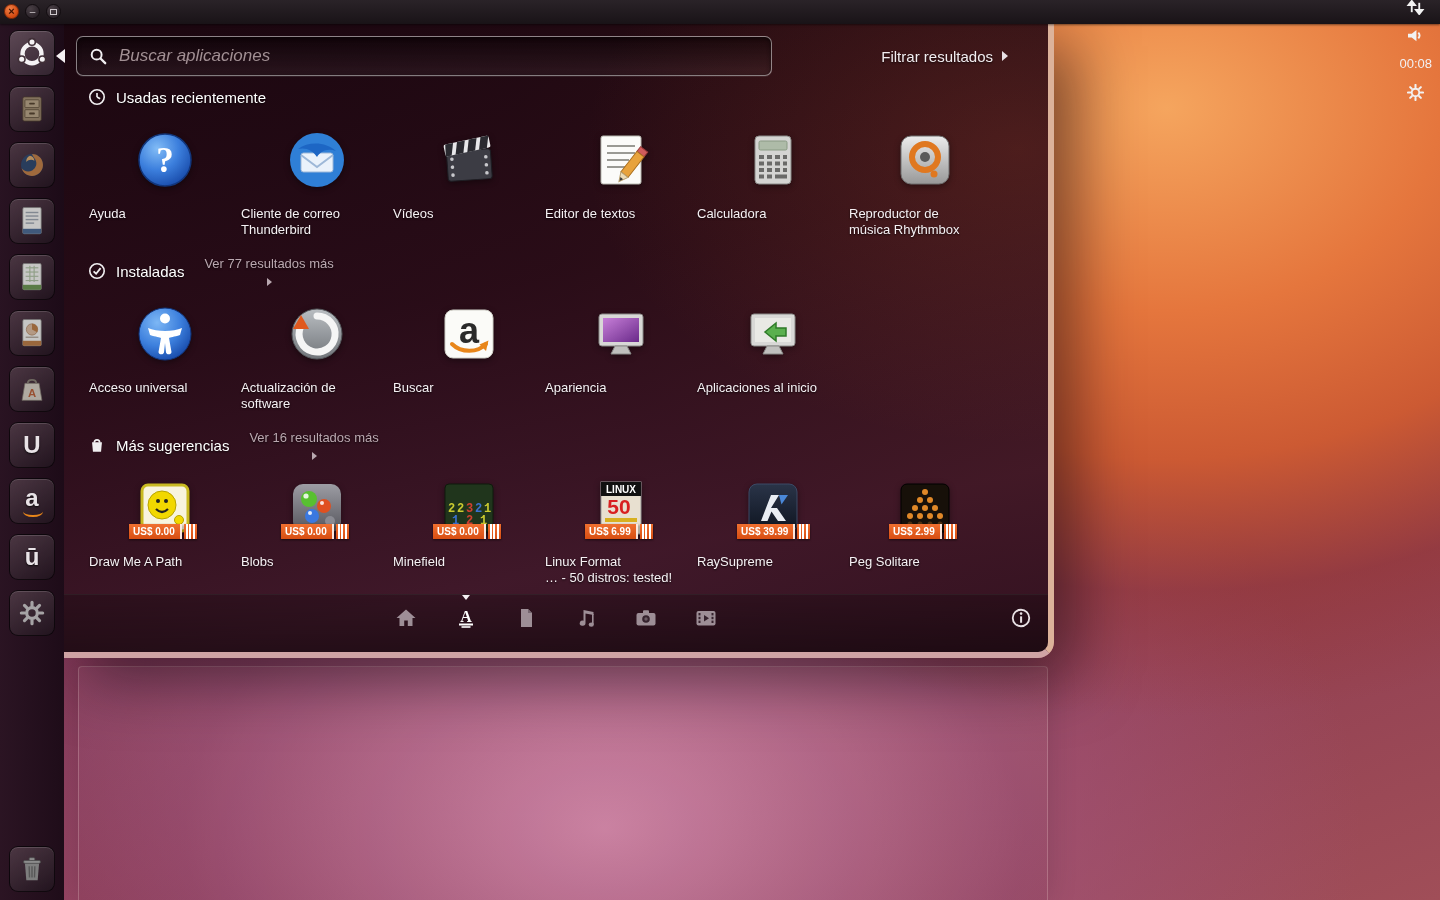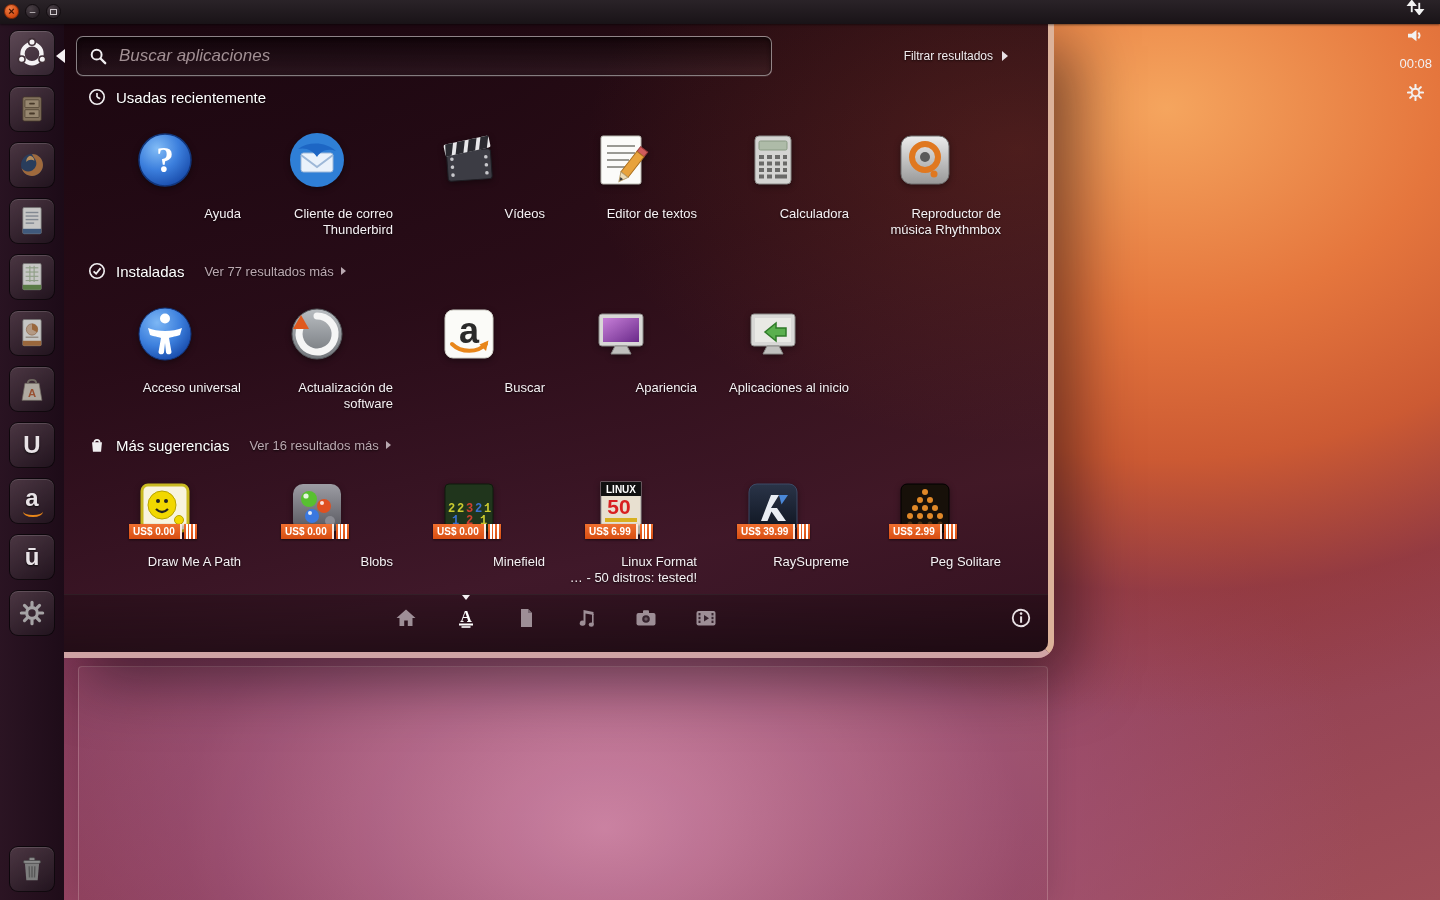--- a/index.html
+++ b/index.html
@@ -63,35 +63,35 @@
   .search-bar{position:absolute;left:12px;top:12px;width:696px;height:40px;box-sizing:border-box;
     border:1px solid rgba(255,255,255,0.48);border-radius:7px;display:flex;align-items:center;cursor:text;
     background:linear-gradient(rgba(0,0,0,0.38), rgba(255,255,255,0.05));
     box-shadow:inset 0 1px 4px rgba(0,0,0,0.55), 0 1px 0 rgba(255,255,255,0.08);}
   .sb-icon{margin:0 10px 0 12px;display:flex;}
   .search-input{flex:1;background:transparent;border:none;outline:none;color:#eee6ea;font-size:17px;
     font-family:"Liberation Sans",sans-serif;padding-right:10px;}
   .search-input::placeholder{color:#a18f93;font-style:italic;}
 
   .filter{position:absolute;right:40px;top:20px;height:24px;display:flex;align-items:center;gap:9px;cursor:pointer;
-    color:#f2ecef;font-size:12px;text-shadow:0 1px 2px rgba(0,0,0,.7);}
+    color:#f2ecef;font-size:15px;text-shadow:0 1px 2px rgba(0,0,0,.7);}
   .arrow-right{width:0;height:0;border-top:5px solid transparent;border-bottom:5px solid transparent;border-left:6px solid #e8e0e4;}
   .arrow-right.small{border-top-width:4px;border-bottom-width:4px;border-left-width:5px;border-left-color:#b9a8b0;}
 
   .dash-sections{position:absolute;top:52px;left:0;right:0;bottom:58px;overflow:hidden;}
   .section-header{margin-top:14px;height:22px;padding-left:24px;display:flex;align-items:center;gap:10px;
     color:#ffffff;font-size:15px;text-shadow:0 1px 2px rgba(0,0,0,.7);}
   .section-header:first-child{margin-top:10px;}
   .sh-icon{display:flex;width:18px;height:18px;}
-  .sh-link{margin-left:10px;display:flex;align-items:center;gap:7px;color:#baa8b0;font-size:13px;cursor:pointer;}
+  .sh-link{margin-left:10px;display:flex;align-items:center;gap:7px;color:#baa8b0;font-size:13px;cursor:pointer;flex-direction:column;}
   .app-row{margin-top:20px;height:118px;padding-left:25px;display:flex;}
   .app-tile{width:152px;flex:0 0 auto;cursor:pointer;}
   .app-icon{position:relative;width:64px;height:64px;margin:0 auto;}
   .app-icon svg{width:64px;height:64px;display:block;filter:drop-shadow(0 2px 3px rgba(0,0,0,.4));}
-  .app-label{margin-top:14px;color:#f6f1f4;font-size:13px;line-height:15.5px;text-align:right;
+  .app-label{margin-top:14px;color:#f6f1f4;font-size:13px;line-height:15.5px;text-align:left;
     white-space:pre-line;text-shadow:0 1px 2px rgba(0,0,0,.75);}
 
   .price-ribbon{position:absolute;left:-4px;bottom:1px;height:15px;display:flex;align-items:stretch;
     filter:drop-shadow(0 1px 1px rgba(0,0,0,.55));}
   .price-text{background:linear-gradient(#f07030,#d84e12);color:#fff;font-size:10px;font-weight:bold;
     line-height:15px;padding:0 5px 0 4px;white-space:nowrap;border-right:2px solid rgba(255,255,255,.85);}
   .price-tag{width:13px;margin-left:2px;
     background-image:repeating-linear-gradient(90deg, rgba(255,255,255,0) 0 2px, #fff 2px 3.5px),linear-gradient(#f07030,#d84e12);}
 
   .lens-bar{position:absolute;left:0;right:0;bottom:0;height:58px;box-sizing:border-box;padding-top:8px;

